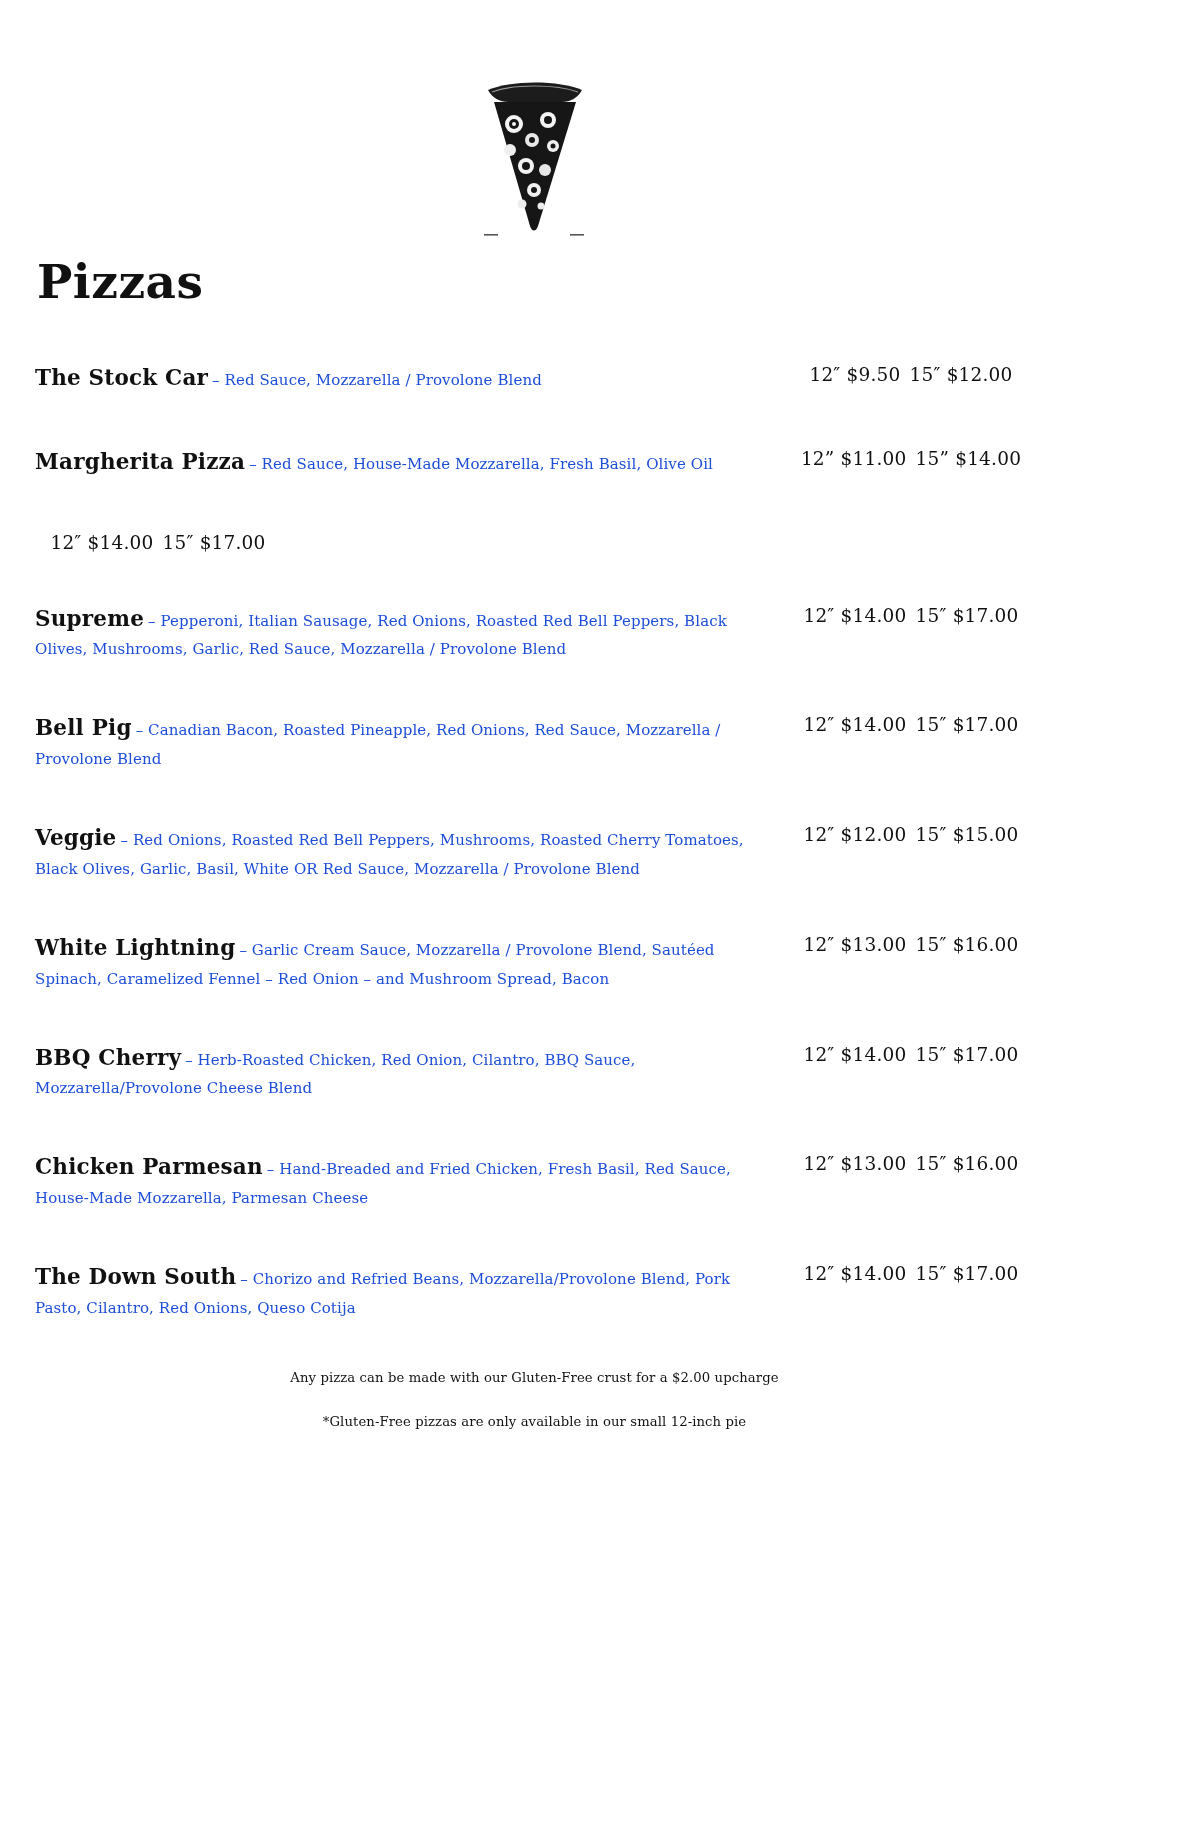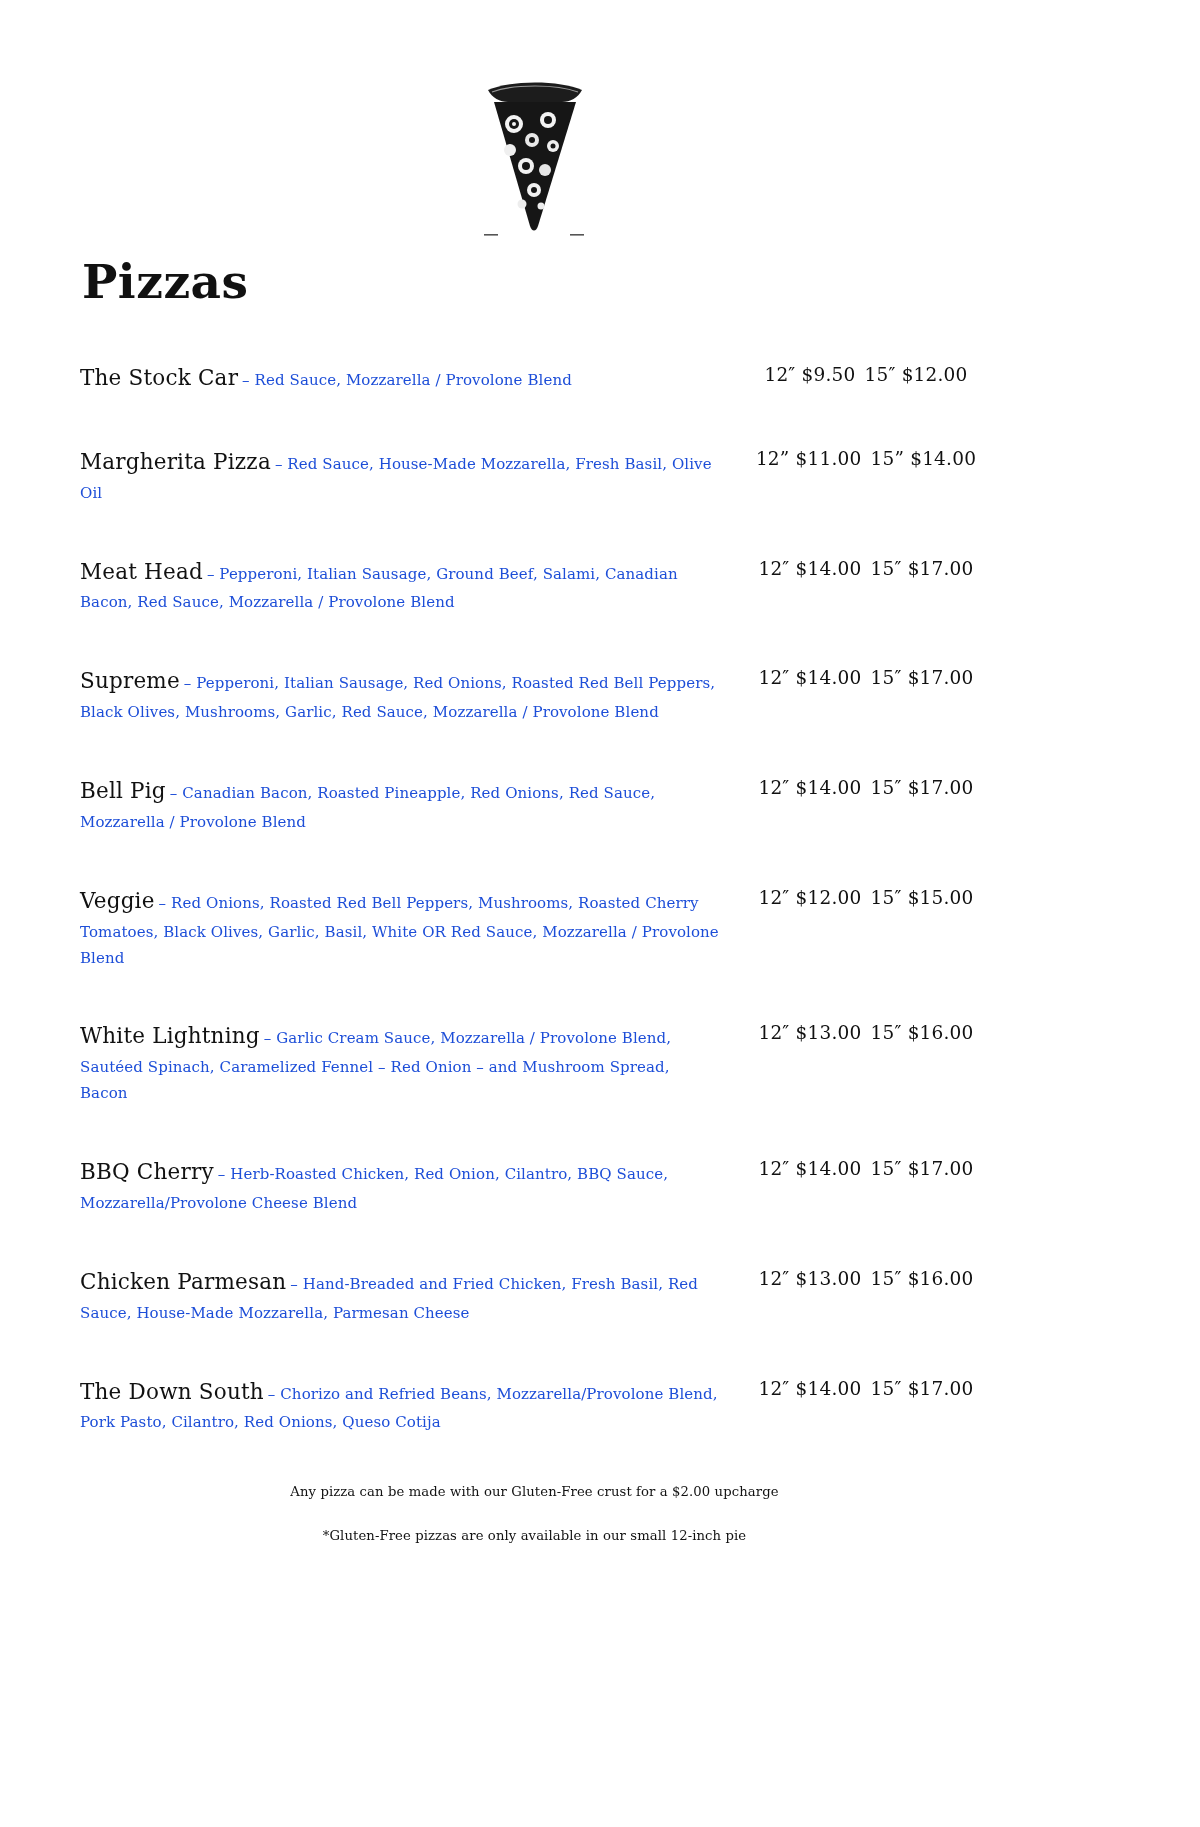--- a/index.html
+++ b/index.html
@@ -12,21 +12,21 @@
     min-height: 1827px;
     font-family: "Liberation Serif", serif;
     color: #111111;
     -webkit-font-smoothing: antialiased;
   }
   .page {
     position: relative;
     width: 1069px;
     min-height: 1827px;
     box-sizing: border-box;
-    padding: 0 80px;
+    padding: 0 35px;
   }
 
   
   .logo-wrap {
     display: flex;
     justify-content: center;
     align-items: flex-start;
     padding-top: 74px;
     height: 180px;
     box-sizing: border-box;
@@ -57,21 +57,21 @@
     justify-content: space-between;
     margin-bottom: 49px;
     gap: 24px;
   }
   .item-left {
     max-width: 720px;
     line-height: 1.62;
   }
   .item-name {
     font-family: "DejaVu Serif", serif;
-    font-weight: 400;
+    font-weight: 700;
     font-size: 21.5px;
     letter-spacing: 0.2px;
     color: #111111;
     white-space: nowrap;
     text-align: center;
   }
   .item-desc {
     font-family: "DejaVu Serif", serif;
     font-size: 15px;
     letter-spacing: 0.1px;
@@ -164,24 +164,20 @@
         <span class="item-name">Margherita Pizza</span>
         <span class="item-desc">– Red Sauce, House-Made Mozzarella, Fresh Basil, Olive Oil</span>
       </div>
       <div class="item-prices">
         <span>12” $11.00</span><span class="price-gap"></span><span>15” $14.00</span>
       </div>
     </div>
 
 
     <div class="item">
-      <div class="item-left">
-        <span class="item-name">Meat Head</span>
-        <span class="item-desc">– Pepperoni, Italian Sausage, Ground Beef, Salami, Canadian Bacon, Red Sauce, Mozzarella / Provolone Blend</span>
-      </div>
       <div class="item-prices">
         <span>12″ $14.00</span><span class="price-gap"></span><span>15″ $17.00</span>
       </div>
     </div>
 
     <div class="item">
       <div class="item-left">
         <span class="item-name">Supreme</span>
         <span class="item-desc">– Pepperoni, Italian Sausage, Red Onions, Roasted Red Bell Peppers, Black Olives, Mushrooms, Garlic, Red Sauce, Mozzarella / Provolone Blend</span>
       </div>

